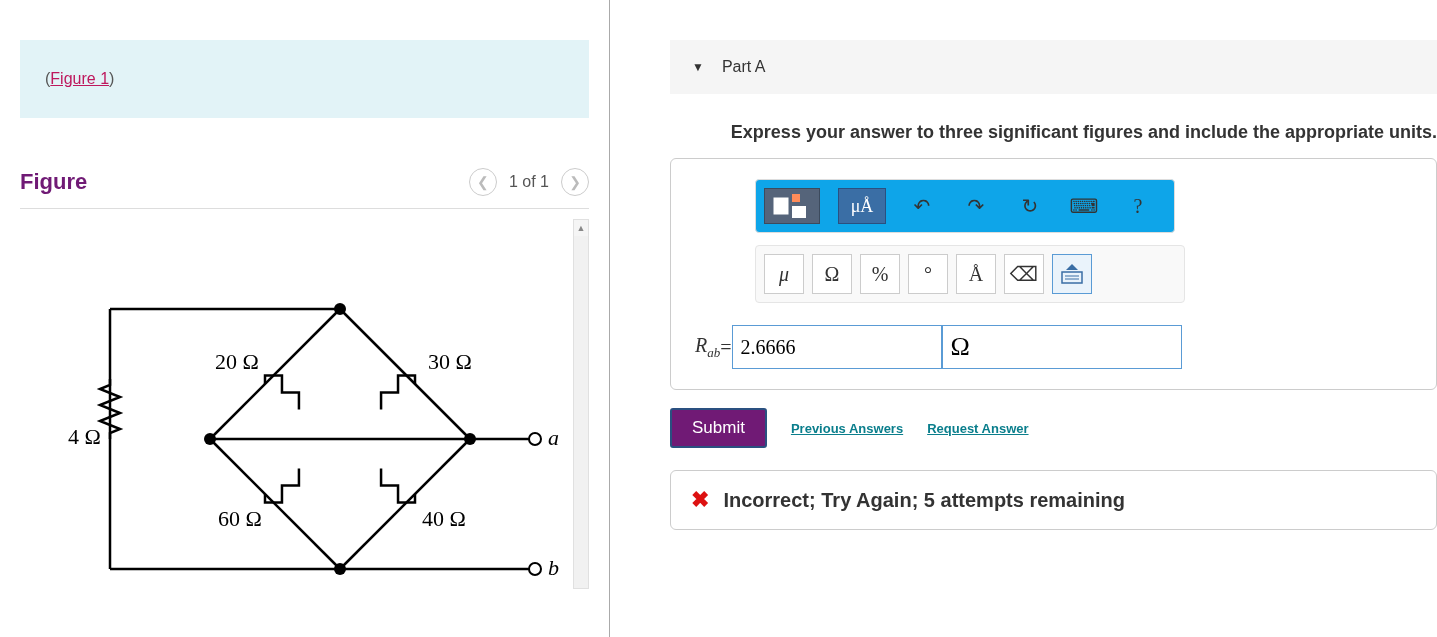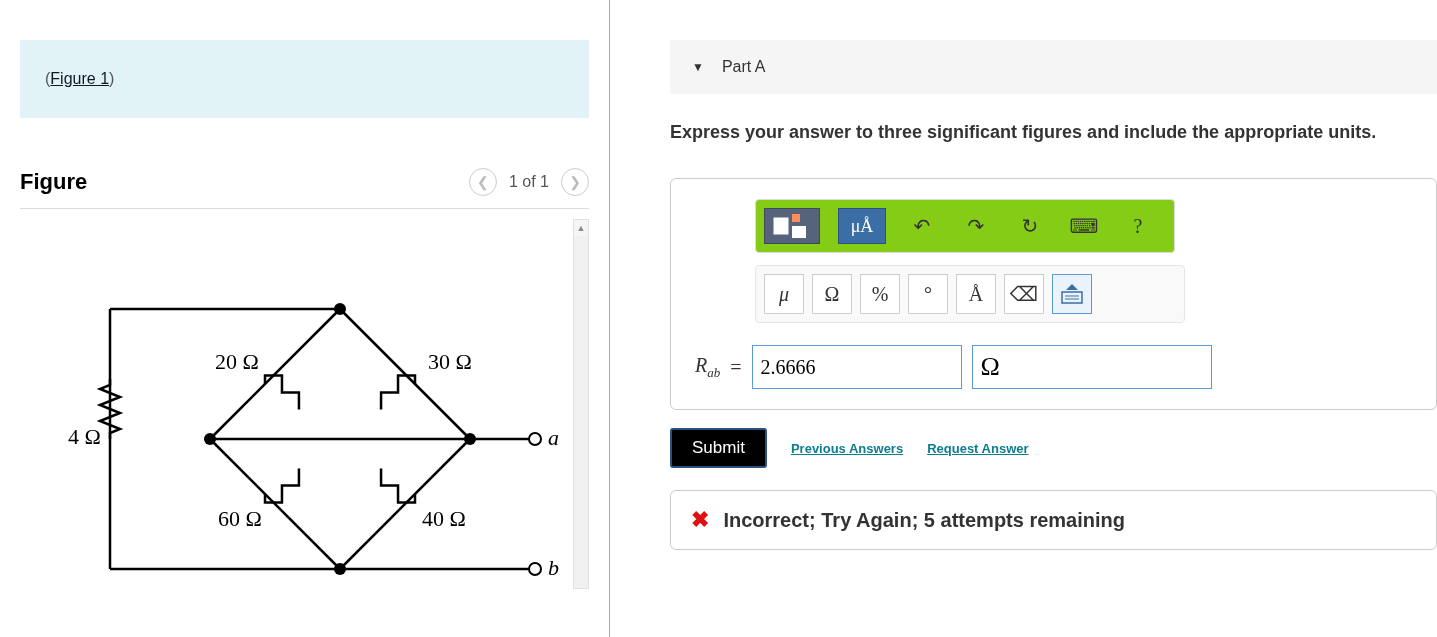--- a/index.html
+++ b/index.html
@@ -21,36 +21,36 @@
       padding: 40px 20px 0 20px;
       border-right: 1px solid #aaa;
       position: relative;
     }
     .figure-ref-box {
       background: #e2f3f7;
       padding: 30px 25px;
       margin-bottom: 50px;
     }
     .figure-ref-box a {
-      color: #0f172a;
+      color: #be185d;
       text-decoration: underline;
     }
     .paren { color: #555; }
     .figure-header {
       display: flex;
       justify-content: space-between;
       align-items: center;
       border-bottom: 1px solid #ddd;
       padding-bottom: 12px;
       margin-bottom: 10px;
     }
     .figure-header h2 {
       font-size: 22px;
       font-weight: 700;
-      color: #000000;
+      color: #701a75;
     }
     .pager {
       display: flex;
       align-items: center;
       gap: 12px;
       color: #555;
     }
     .pager-btn {
       width: 28px;
       height: 28px;
@@ -115,31 +115,32 @@
       margin-bottom: 18px;
       line-height: 1.5;
     }
     .prompt .mathvar {
       font-style: italic;
       font-family: "Times New Roman", serif;
     }
     .instruction {
       font-weight: 700;
       font-size: 18px;
-      margin-bottom: 32px;
+      margin-bottom: 12px;
       line-height: 1.5;
+      text-align: right;
     }
     .answer-box {
       border: 1px solid #ccc;
       border-radius: 6px;
       padding: 20px 24px;
       margin-bottom: 18px;
     }
     .toolbar1 {
-      background: #84cc16;
+      background: #0ea5e9;
       border: 1px solid #ddd;
       border-radius: 4px;
       padding: 8px;
       display: flex;
       align-items: center;
       gap: 18px;
       margin-bottom: 12px;
       width: 420px;
       margin-left: 60px;
     }
@@ -195,21 +196,20 @@
       font-size: 20px;
       font-family: "Times New Roman", serif;
     }
     .sym-btn.blue-border {
       border-color: #5a9bd5;
       background: #eaf3fb;
     }
     .answer-row {
       display: flex;
       align-items: center;
-      gap: 10px;
     }
     .answer-label {
       font-family: "Times New Roman", serif;
       font-size: 20px;
       font-style: italic;
     }
     .answer-label .sub {
       font-size: 13px;
       font-style: italic;
     }
@@ -233,21 +233,21 @@
       padding: 0 8px;
       font-family: "Times New Roman", serif;
     }
     .actions {
       display: flex;
       align-items: center;
       gap: 24px;
       margin-bottom: 22px;
     }
     .submit-btn {
-      background: #000000;
+      background: #701a75;
       color: #fff;
       border: 2px solid #2a5080;
       border-radius: 3px;
       padding: 8px 20px;
       font-size: 17px;
       cursor: pointer;
     }
     .link {
       color: #0a7e8c;
       text-decoration: underline;

